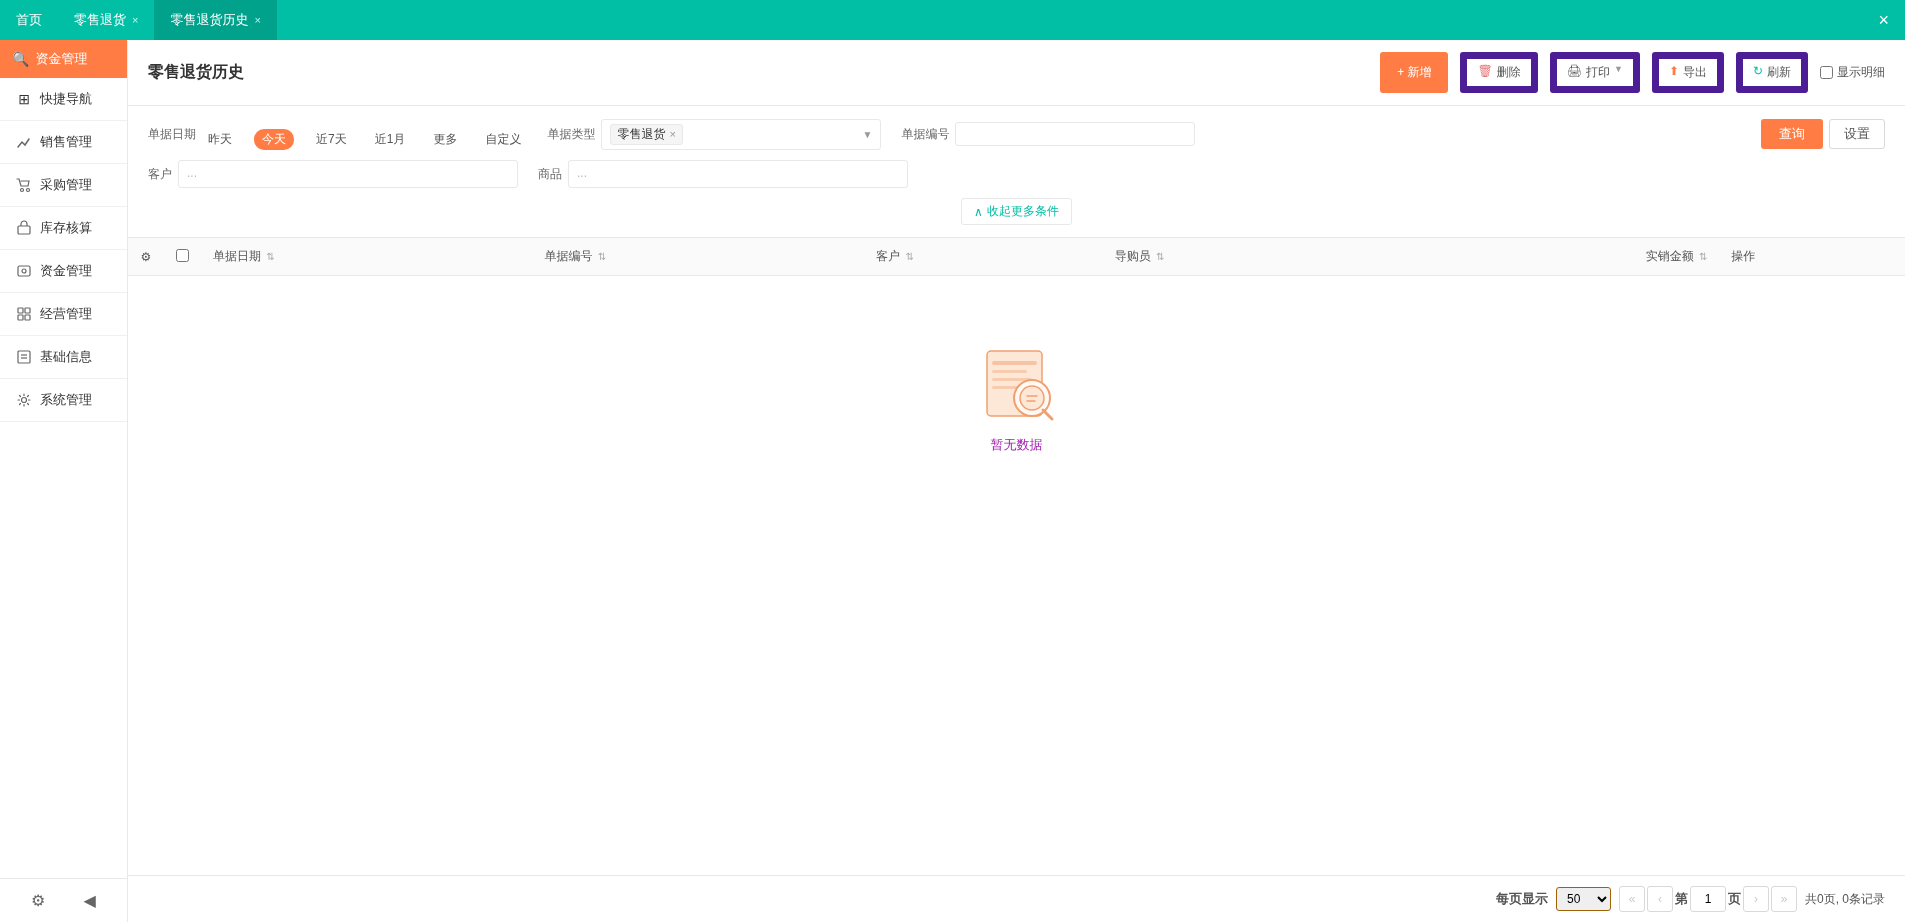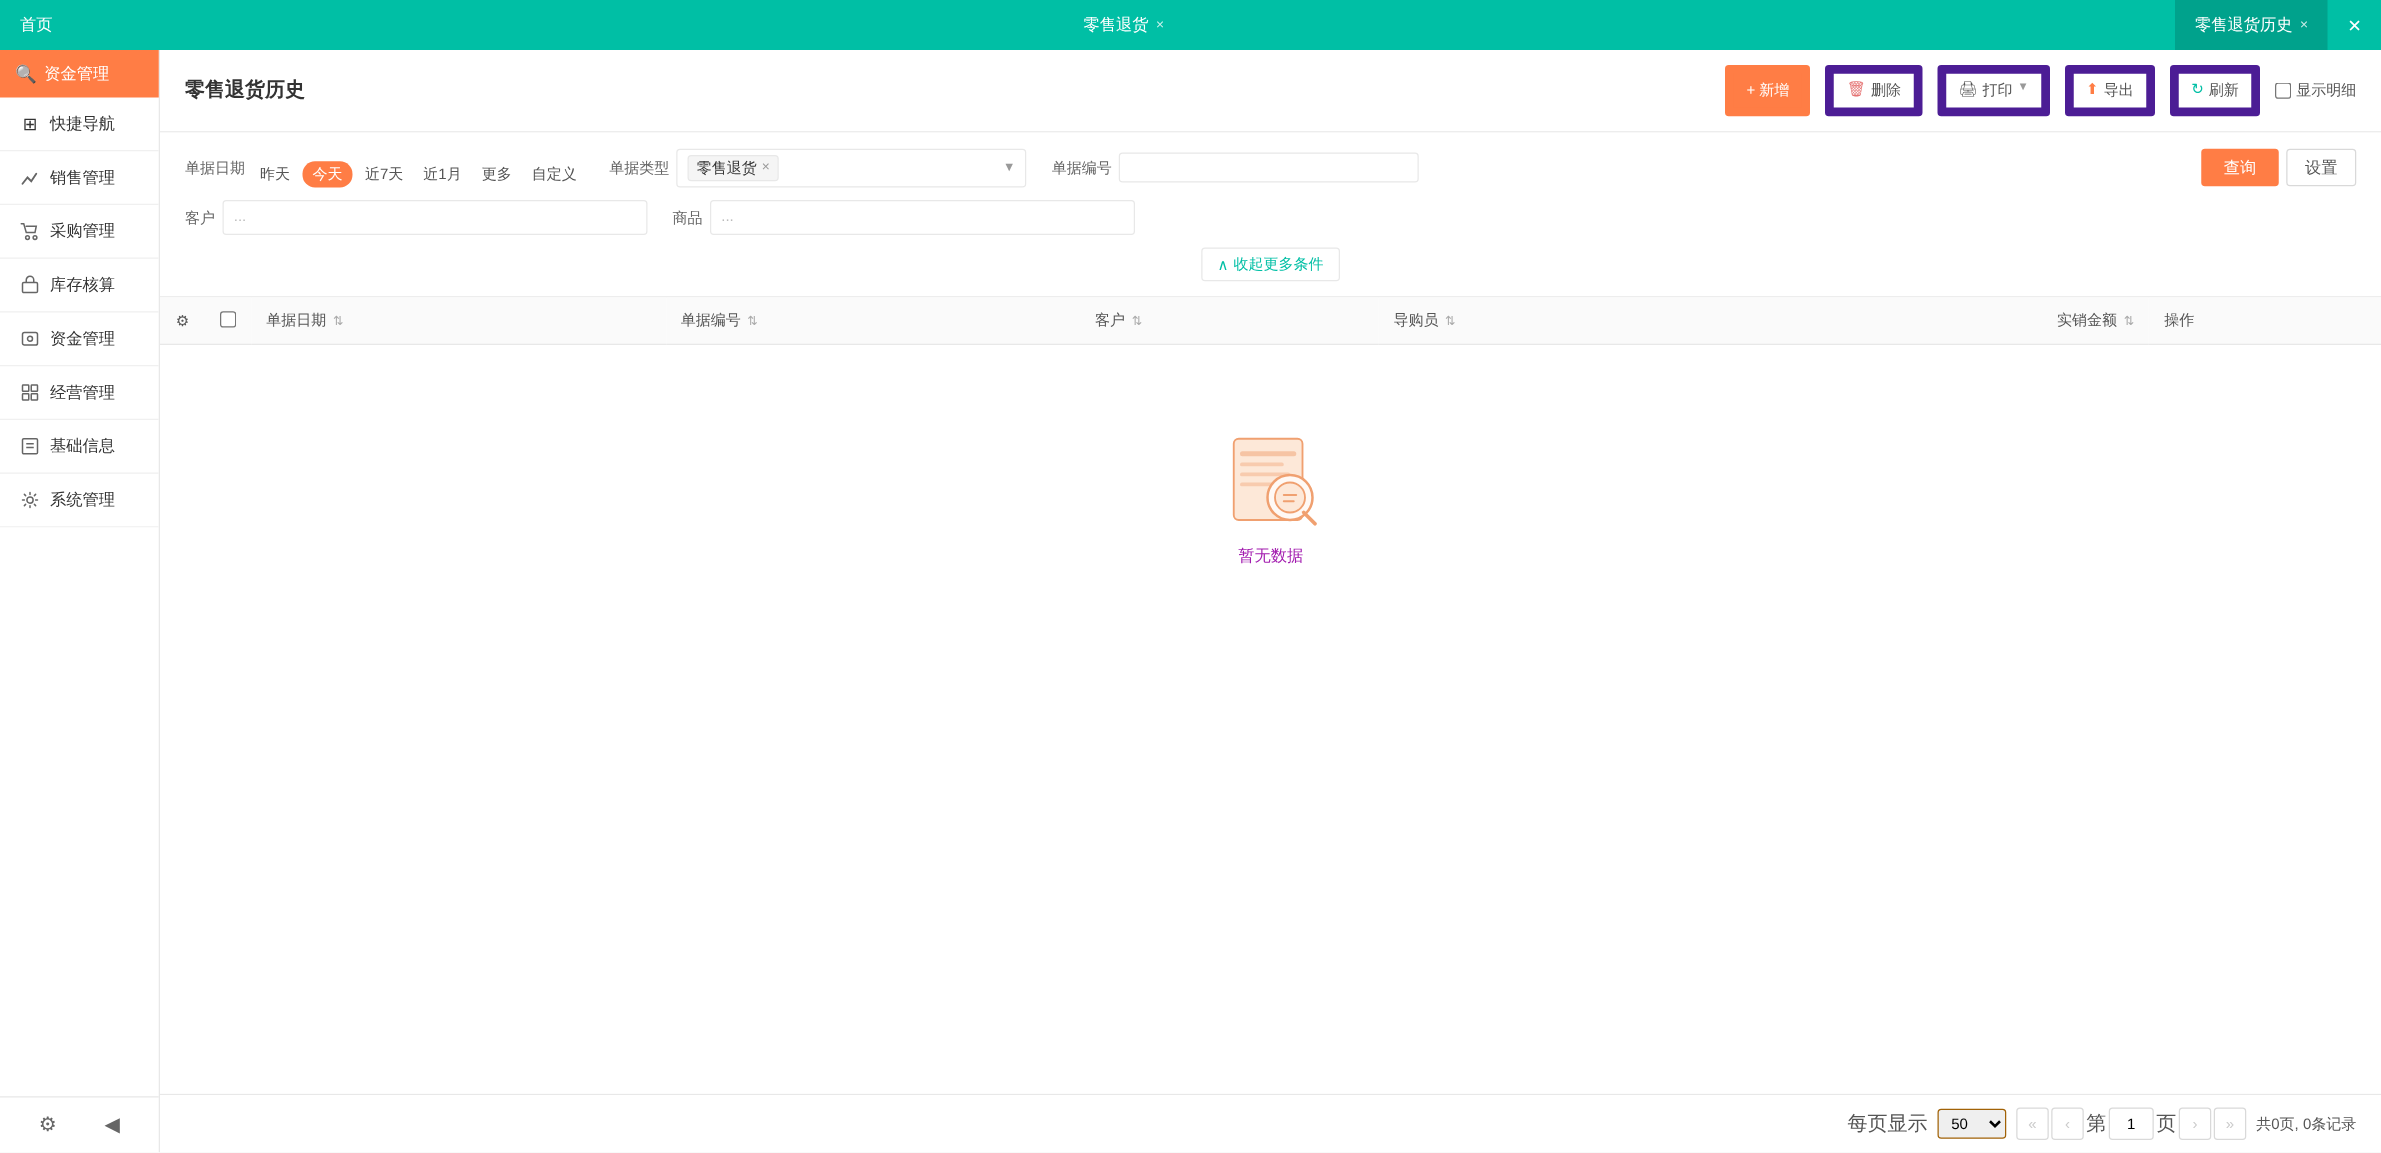--- a/index.html
+++ b/index.html
@@ -1,20 +1,20 @@
 <!DOCTYPE html>
 <html><head>
   <meta charset="utf-8">
   <style>
     * { box-sizing: border-box; margin: 0; padding: 0; }
     body { font-family: "Microsoft YaHei", "PingFang SC", sans-serif; font-size: 13px; background: #f5f5f5; color: #333; height: 922px; overflow: hidden; display: flex; flex-direction: column; }
 
     
     .top-bar { background: #00bfa5; display: flex; align-items: center; height: 40px; flex-shrink: 0; }
-    .top-bar-tabs { display: flex; flex: 1; align-items: stretch; height: 100%; justify-content: space-between; }
+    .top-bar-tabs { display: flex; flex: 1; align-items: stretch; height: 100%; }
     .top-tab { display: flex; align-items: center; padding: 0 16px; color: #fff; font-size: 13px; cursor: pointer; height: 100%; gap: 6px; white-space: nowrap; }
     .top-tab.home { background: transparent; }
     .top-tab.active { background: rgba(0,0,0,0.15); }
     .top-tab .close-icon { font-size: 11px; opacity: 0.8; cursor: pointer; }
     .top-bar-right { padding: 0 16px; display: flex; align-items: center; gap: 8px; }
     .top-bar-close { color: #fff; font-size: 18px; cursor: pointer; line-height: 1; }
 
     
     .main-layout { display: flex; flex: 1; overflow: hidden; }
 
@@ -37,21 +37,21 @@
     .toolbar-btn { display: flex; align-items: flex-start; gap: 4px; padding: 5px 10px; border: 7px solid #4c1d95; border-radius: 3px; background: #fff; cursor: pointer; font-size: 12px; color: #555; white-space: nowrap; }
     .toolbar-btn-new { color: #fff; background: #ff7d45; border-color: #ff7d45; }
     .show-detail-label { display: flex; align-items: center; gap: 4px; font-size: 12px; color: #555; cursor: pointer; }
     .show-detail-checkbox { width: 13px; height: 13px; cursor: pointer; }
 
     
     .filter-area { background: #fff; padding: 12px 20px; border-bottom: 1px solid #e8e8e8; flex-shrink: 0; }
     .filter-row { display: flex; align-items: center; gap: 20px; margin-bottom: 10px; flex-wrap: wrap; }
     .filter-item { display: flex; align-items: center; gap: 6px; }
     .filter-label { color: #666; font-size: 12px; white-space: nowrap; }
-    .date-filters { display: flex; align-items: center; gap: 4px; margin-top: 11px; }
+    .date-filters { display: flex; align-items: center; gap: 16px; margin-top: 11px; }
     .date-btn { padding: 2px 6px; border-radius: 3px; cursor: pointer; font-size: 12px; color: #555; }
     .date-btn.active { background: #ff7d45; color: #fff; border-radius: 10px; padding: 2px 8px; }
     .date-range { font-size: 12px; color: #666; }
     .filter-select { display: flex; align-items: center; border: 1px solid #e8e8e8; border-radius: 3px; padding: 4px 8px; min-width: 200px; background: #fff; cursor: pointer; gap: 4px; }
     .filter-tag { background: #f5f5f5; border: 1px solid #e8e8e8; border-radius: 3px; padding: 1px 6px; font-size: 12px; display: flex; align-items: center; gap: 4px; }
     .filter-tag-close { cursor: pointer; color: #999; font-size: 11px; }
     .filter-input { border: none; outline: none; flex: 1; font-size: 12px; min-width: 80px; }
     .filter-input-box { border: 1px solid #e8e8e8; border-radius: 3px; padding: 4px 8px; display: flex; align-items: center; min-width: 220px; }
     .select-arrow { color: #999; font-size: 10px; margin-left: auto; }
     .customer-input { border: 1px solid #e8e8e8; border-radius: 3px; padding: 4px 8px; width: 340px; cursor: pointer; }
@@ -67,21 +67,21 @@
     th { padding: 10px 12px; text-align: left; color: #555; font-weight: normal; border-bottom: 1px solid #e8e8e8; white-space: nowrap; }
     th .sort-icon { color: #aaa; font-size: 10px; margin-left: 2px; }
     td { padding: 10px 12px; border-bottom: 1px solid #f0f0f0; color: #333; }
     .th-settings { width: 36px; text-align: center; }
     .th-checkbox { width: 36px; text-align: center; }
     .empty-state { display: flex; flex-direction: column; align-items: center; justify-content: center; padding: 60px 0 40px; }
     .empty-text { color: #a21caf; font-size: 13px; }
 
     
     .pagination-bar { display: flex; align-items: center; justify-content: flex-end; padding: 10px 20px; background: #fff; border-top: 1px solid #e8e8e8; gap: 8px; flex-shrink: 0; }
-    .pagination-label { font-size: 16px; color: #555; }
+    .pagination-label { font-size: 13px; color: #555; font-weight: bold; }
     .pagination-select { border: 1px solid #a16207; border-radius: 3px; padding: 3px 6px; font-size: 12px; }
     .pagination-nav { display: flex; align-items: center; gap: 2px; }
     .page-btn { width: 26px; height: 26px; display: flex; align-items: center; justify-content: center; border: 1px solid #d9d9d9; border-radius: 3px; cursor: pointer; font-size: 12px; color: #555; background: #fff; }
     .page-btn.disabled { color: #ccc; cursor: not-allowed; }
     .page-input { width: 36px; height: 26px; border: 1px solid #d9d9d9; border-radius: 3px; text-align: center; font-size: 12px; }
     .pagination-total { font-size: 12px; color: #555; }
 
     
     .empty-svg { width: 100px; height: 100px; }
   </style>

